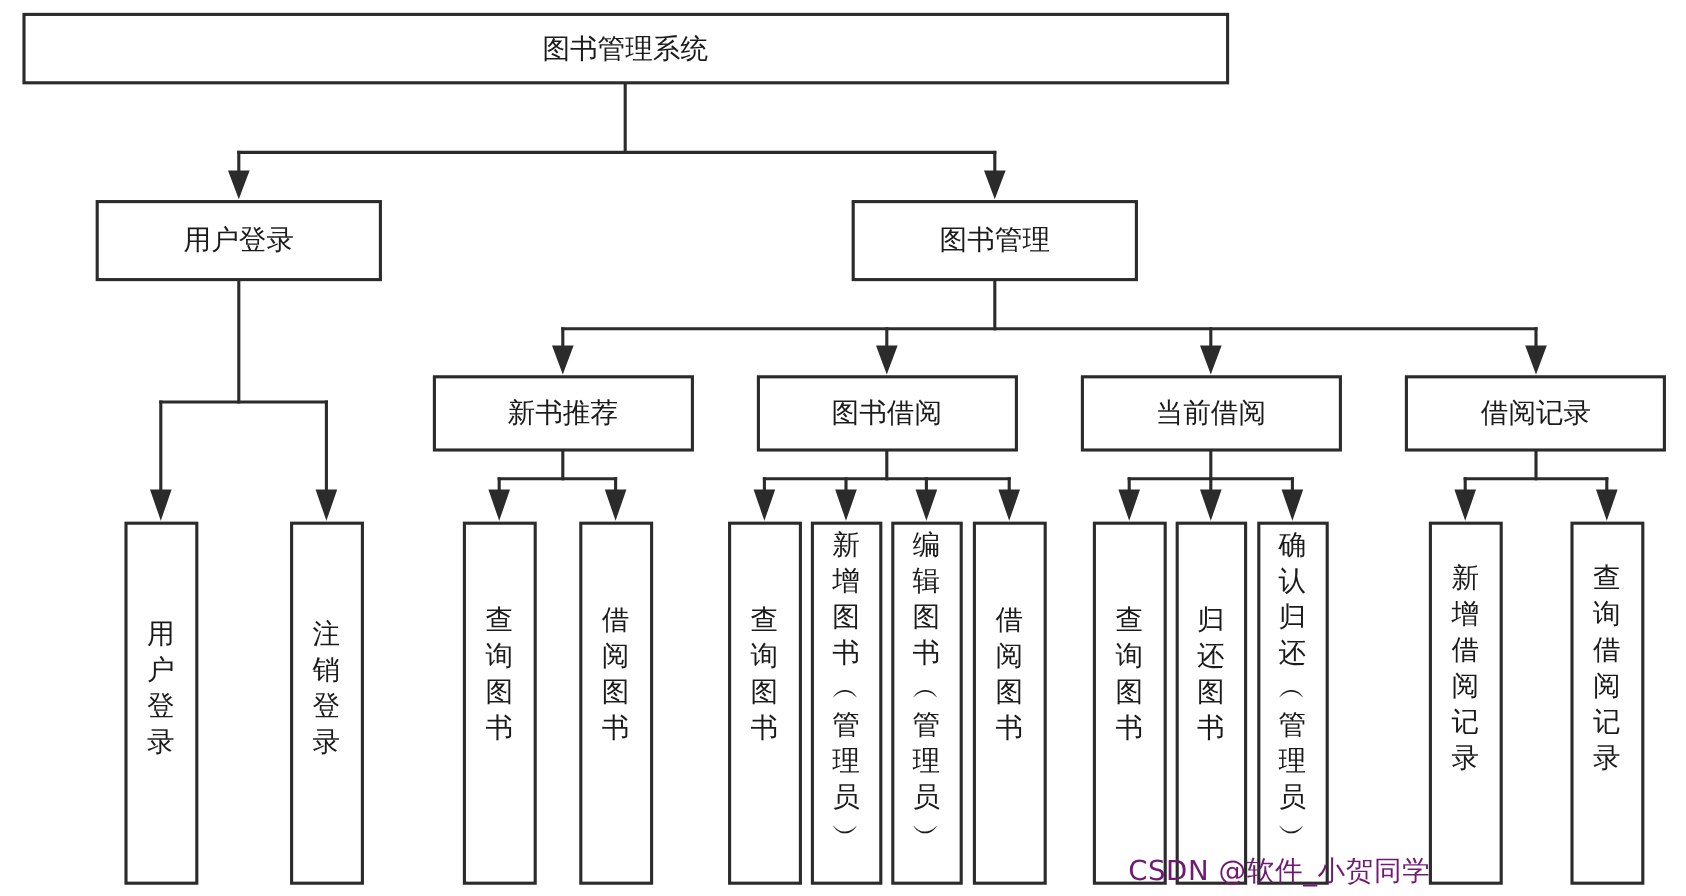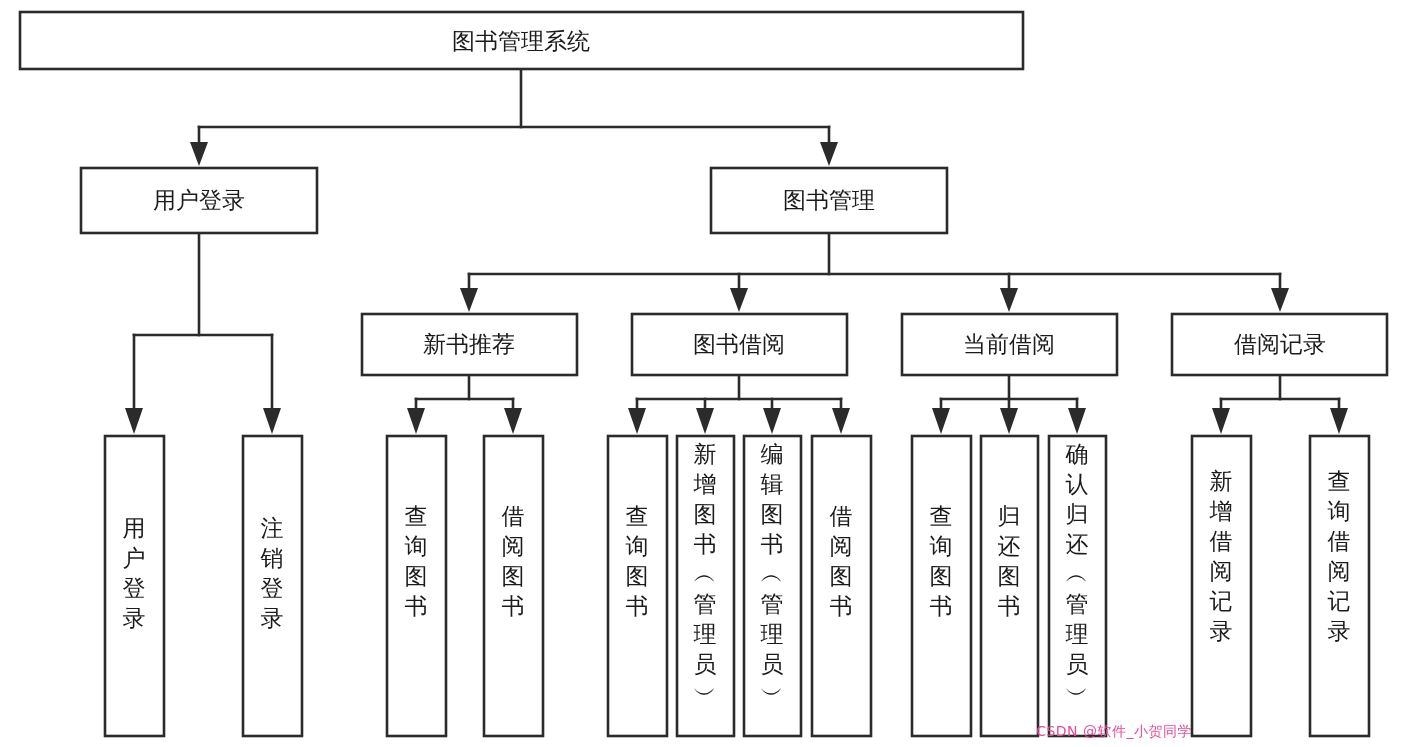--- a/index.html
+++ b/index.html
@@ -54,22 +54,22 @@
   }
   .edge-arrow {
     fill: #2b2b2b;
     stroke: none;
   }
   .watermark {
     position: absolute;
     right: 12px;
     bottom: 6px;
     font-family: "DejaVu Sans", "Liberation Sans", sans-serif;
-    font-size: 14px;
-    color: #ec4899;
+    font-size: 23px;
+    color: #701a75;
     letter-spacing: 0.5px;
     white-space: nowrap;
     user-select: none;
   }
 </style>
 </head>
 <body>
 
 <div id="diagram-root">
 

